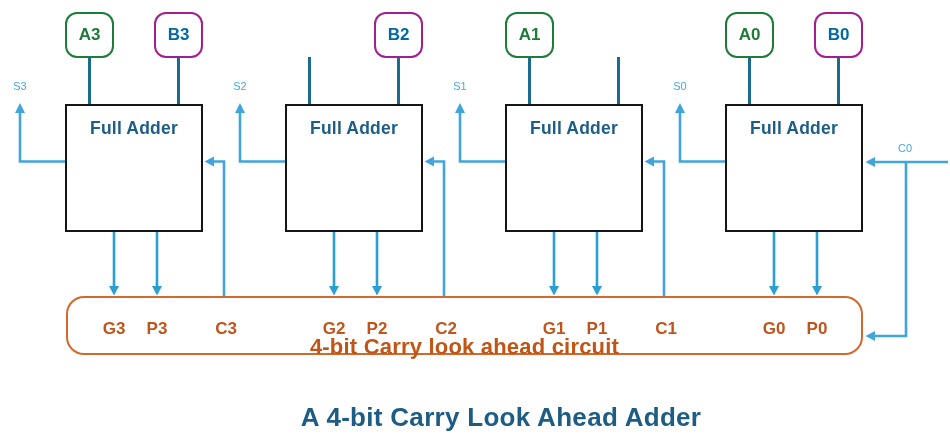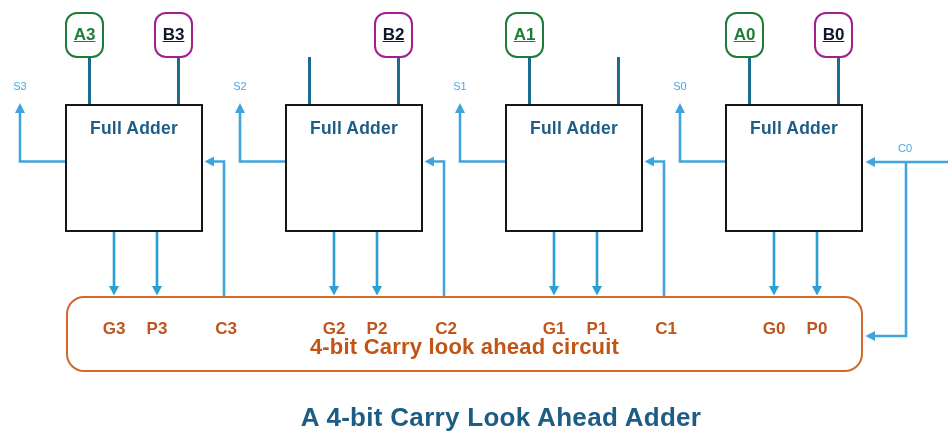--- a/index.html
+++ b/index.html
@@ -19,34 +19,33 @@
   }
   .stage {
     position: absolute;
     top: 0;
     width: 220px;
     height: 439px;
   }
   .iobox {
     position: absolute;
     top: 12px;
-    width: 39px;
+    width: 49px;
     height: 46px;
     border-radius: 12px;
     background: #ffffff;
     display: flex;
     align-items: center;
     justify-content: center;
     font-size: 17px;
     font-weight: bold;
     box-sizing: border-box;
-    text-decoration: underline;
   }
   .a-box { left: 0; border: 2.4px solid #1e7b38; color: #1e7b38; }
-  .b-box { left: 89px; border: 2.4px solid #a21e91; color: #0f172a; }
+  .b-box { left: 89px; border: 2.4px solid #a21e91; color: #0369a1; }
   .fa-box {
     position: absolute;
     left: 0;
     top: 104px;
     width: 138px;
     height: 128px;
     border: 2.6px solid #161616;
     background: #ffffff;
     box-sizing: border-box;
   }
@@ -79,21 +78,21 @@
     margin-top: 20px;
   }
   .g-label { left: 49px; }
   .p-label { left: 92px; }
   .c-label { left: 161px; }
   .cla-box {
     position: absolute;
     left: 66px;
     top: 296px;
     width: 797px;
-    height: 76px;
+    height: 59px;
     border: 2.6px solid #d3682c;
     border-radius: 18px;
     background: transparent;
     box-sizing: border-box;
   }
   .cla-title {
     position: absolute;
     left: 0;
     right: 0;
     top: 36px;

